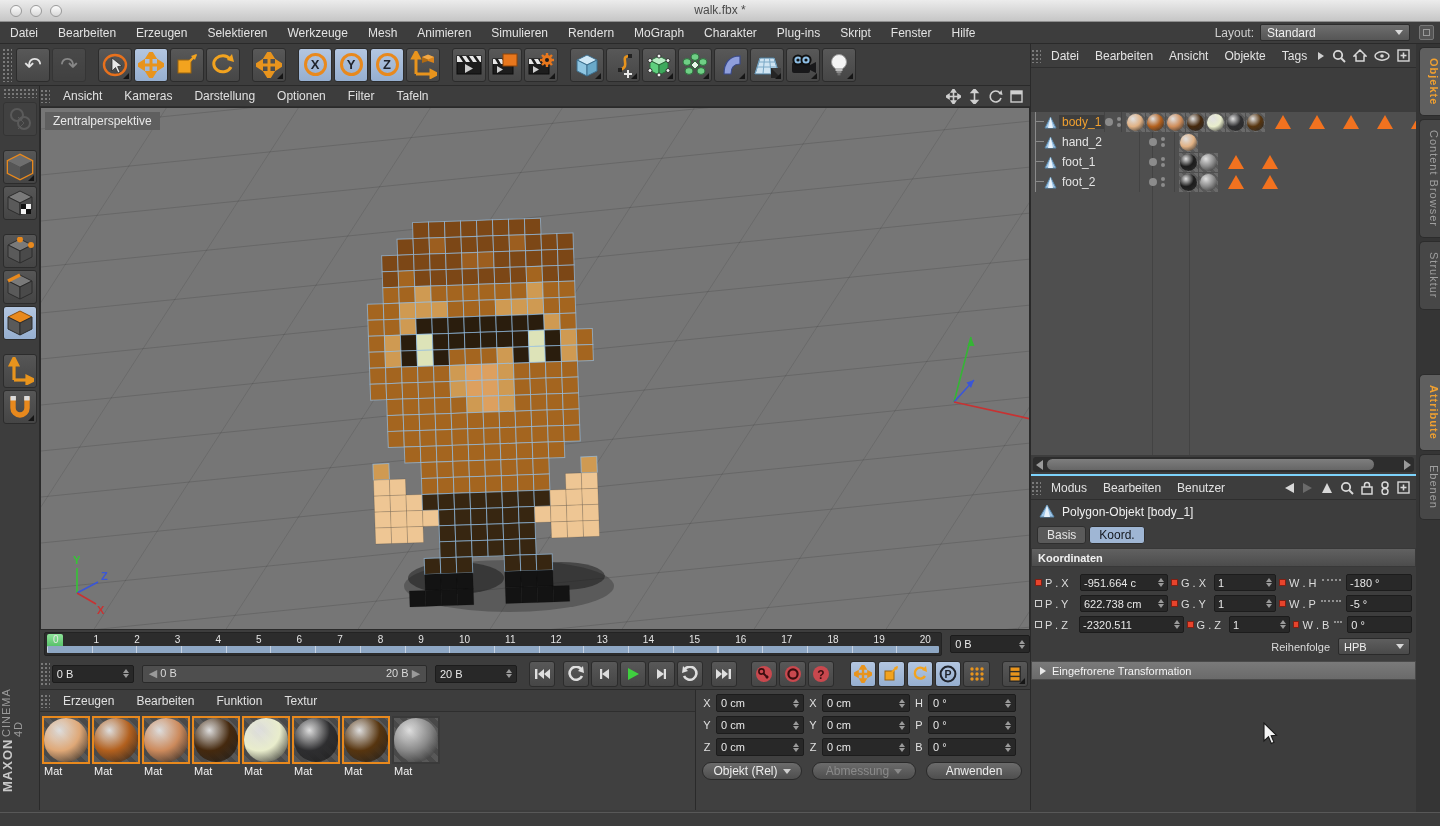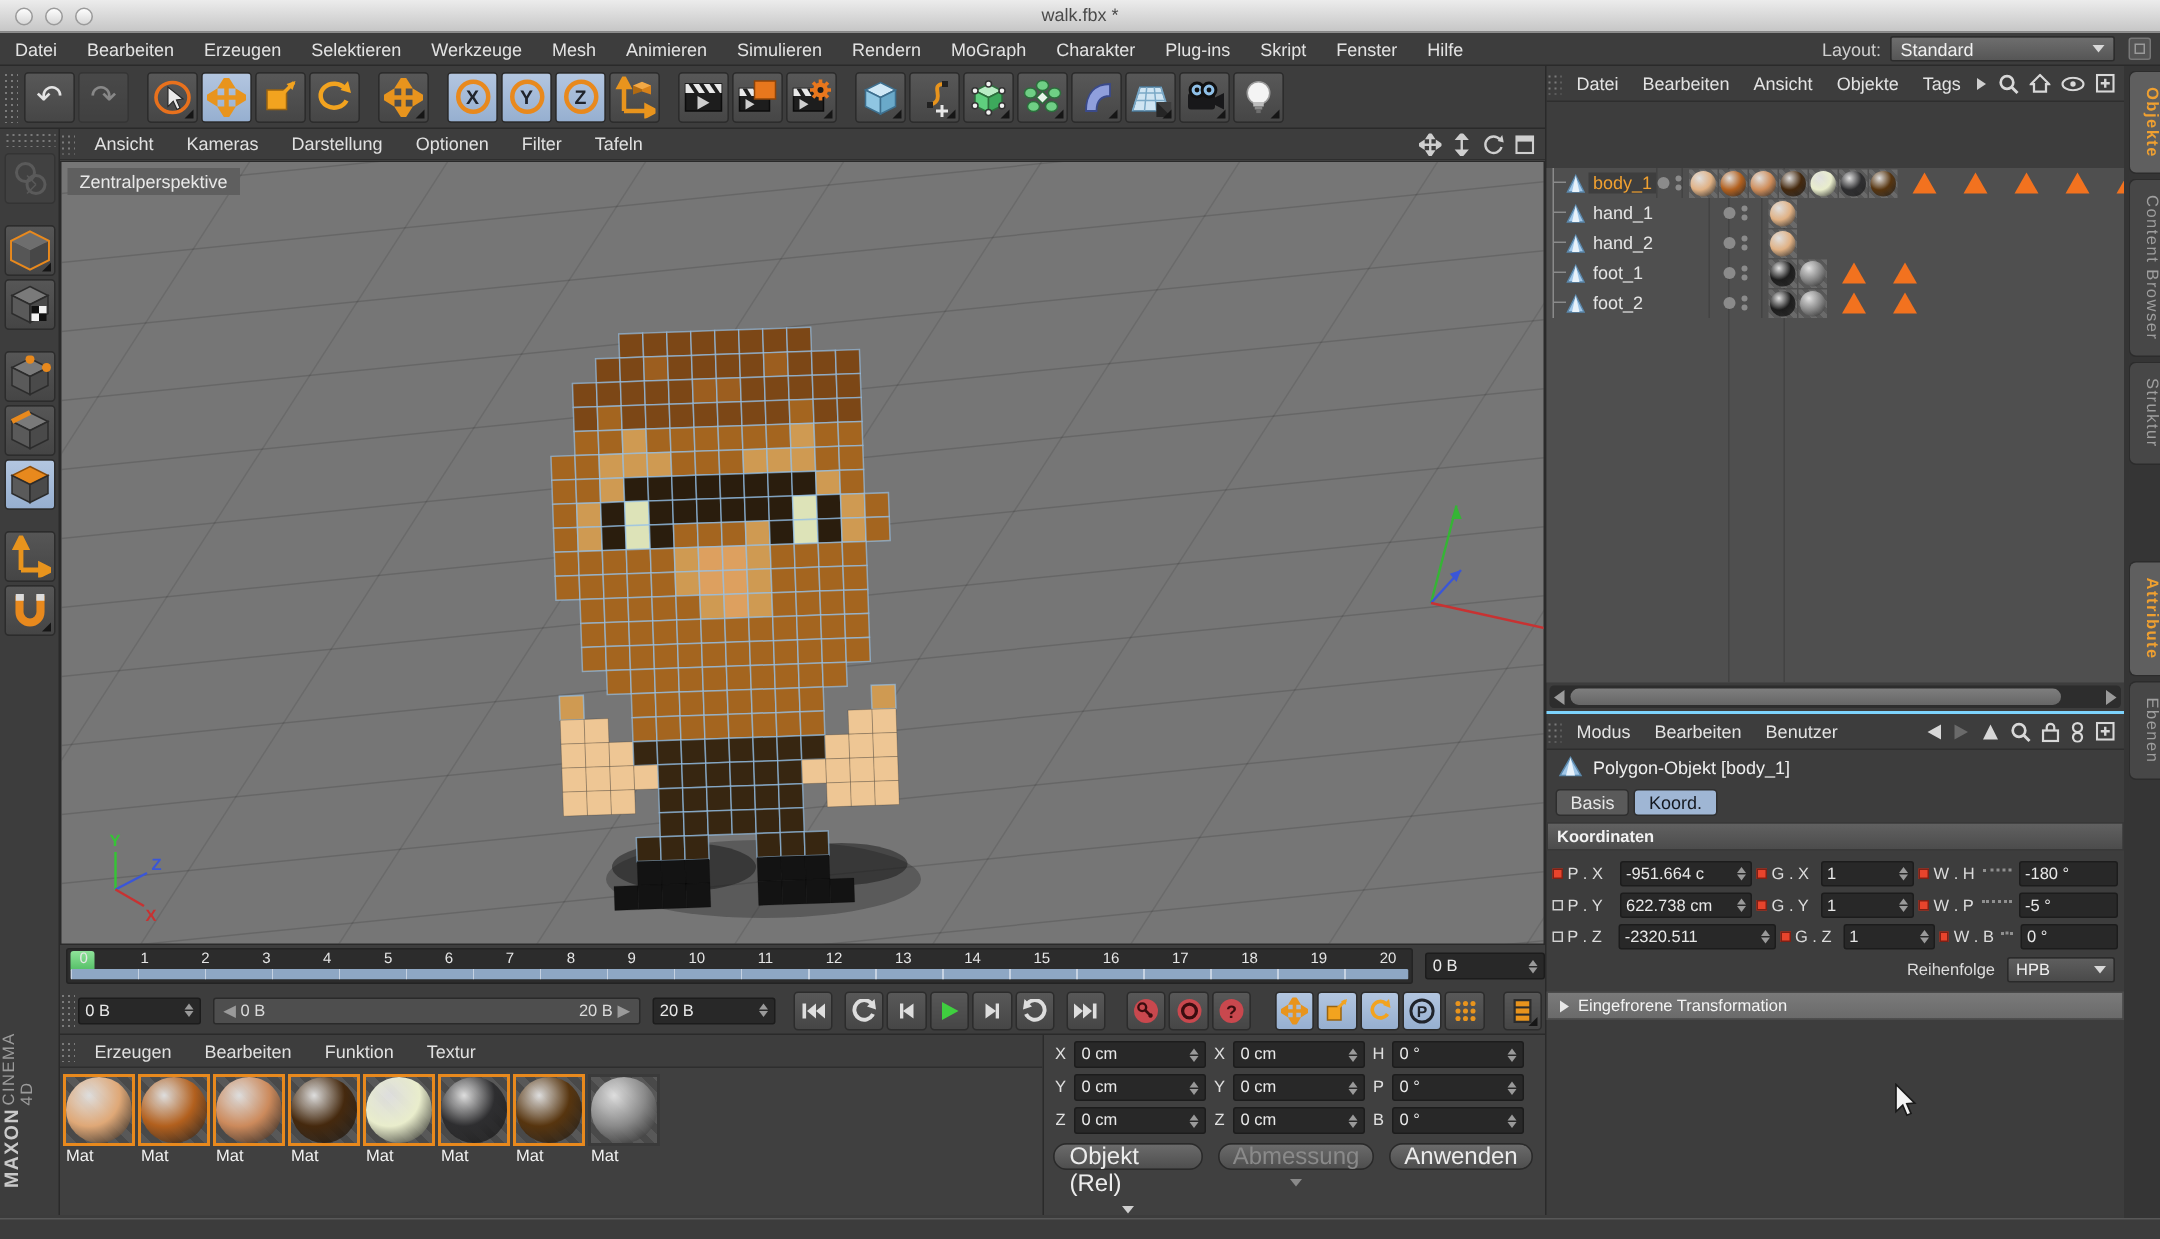--- a/index.html
+++ b/index.html
@@ -117,22 +117,22 @@
   
   .coords { position:absolute; left:695px; top:690px; width:340px; height:120px;
     background:#404040; border-left:1px solid #2a2a2a; }
   .coords-head { display:flex; font-size:12px; color:#e8e8e8; height:22px; align-items:center;
     background:#3d3d3d; border-bottom:1px solid #2e2e2e; }
   .coords-grid { padding:4px 6px 0 6px; }
   .crow { display:flex; align-items:center; margin-bottom:4px; gap:4px; }
   .clab { width:10px; font-size:11px; color:#e0e0e0; text-align:center; }
   .coords .fld { width:88px; }
   .pill { height:18px; border-radius:9px; background:linear-gradient(#6b6b6b,#4e4e4e);
-    border:1px solid #2a2a2a; color:#ececec; font-size:16px; display:flex;
-    align-items:center; justify-content:flex-start; gap:5px; padding:0 10px;flex-direction:column; }
+    border:1px solid #2a2a2a; color:#ececec; font-size:12px; display:flex;
+    align-items:center; justify-content:center; gap:5px; padding:0 10px; }
   .pill.disabled { color:#8a8a8a; }
   .pill .dd { width:0;height:0;border-left:4px solid transparent;border-right:4px solid transparent;border-top:5px solid #cfcfcf; }
 
   
   .rightpanel { position:absolute; left:1030px; top:44px; width:386px; height:766px;
     background:#3d3d3d; border-left:1px solid #2a2a2a; }
   .om-menu { height:24px; display:flex; align-items:center; border-bottom:1px solid #2e2e2e; }
   .om-menu .menu-item { font-size:12px; color:#e3e3e3; padding:0 8px; }
   .om-icons { margin-left:auto; display:flex; align-items:center; gap:7px; padding-right:6px; }
   .om-tree { position:relative; height:343px; background:#4f4f4f; overflow:hidden;margin-top:44px; }
@@ -1330,42 +1330,20 @@
             <span class="tri"></span>
           </div>
         </div>
         <div class="om-row">
           <div class="om-namecol">
             <span class="tree-stub"></span>
     <svg width="13" height="13">
       <polygon points="6.5,1 12,12 1,12" fill="#9fc6e8" stroke="#5a87aa"></polygon>
       <polygon points="6.5,1 9,12 4,12" fill="#e8f2fa"></polygon>
             </svg>
-    <span class="om-name">hand_1</span>
-          </div>
-          <div class="om-dotcol">
-            <span class="om-dot-circle"></span>
-    <span class="om-dot-pair">
-              <i></i>
-              <i></i>
-            </span>
-          </div>
-          <div class="om-tags">
-            <span class="tag-cell">
-              <span class="tag-sphere" style="background: radial-gradient(circle at 35% 28%, rgba(255, 255, 255, 0.8), rgb(224, 177, 132) 48%, rgba(0, 0, 0, 0.55) 96%);"></span>
-            </span>
-          </div>
-        </div>
-        <div class="om-row">
-          <div class="om-namecol">
-            <span class="tree-stub"></span>
-    <svg width="13" height="13">
-      <polygon points="6.5,1 12,12 1,12" fill="#9fc6e8" stroke="#5a87aa"></polygon>
-      <polygon points="6.5,1 9,12 4,12" fill="#e8f2fa"></polygon>
-            </svg>
     <span class="om-name">hand_2</span>
           </div>
           <div class="om-dotcol">
             <span class="om-dot-circle"></span>
     <span class="om-dot-pair">
               <i></i>
               <i></i>
             </span>
           </div>
           <div class="om-tags">

